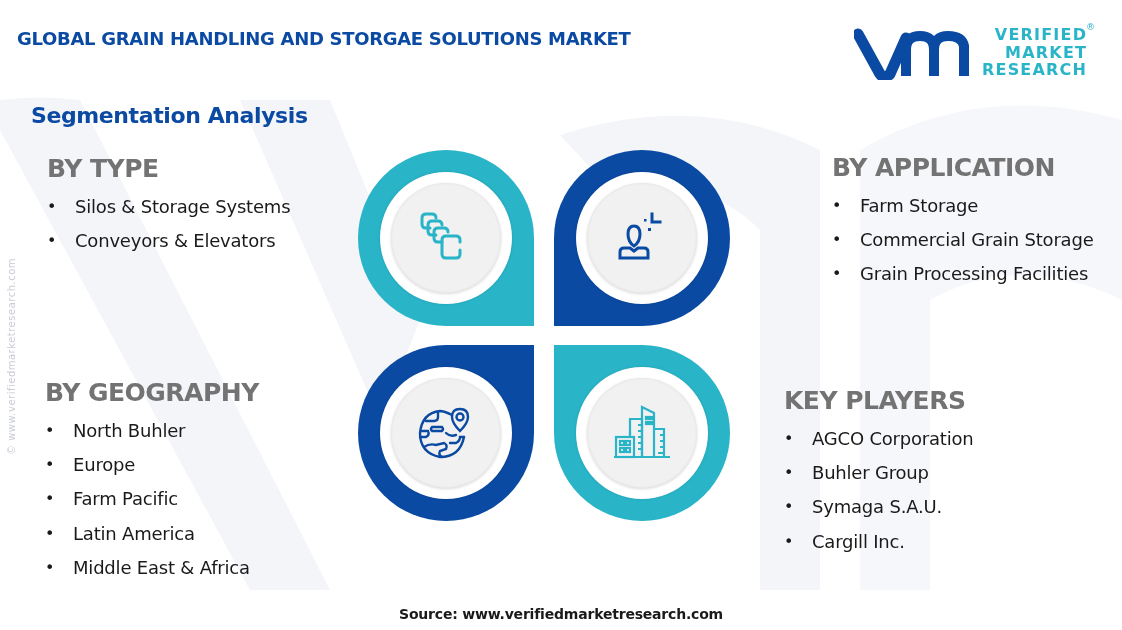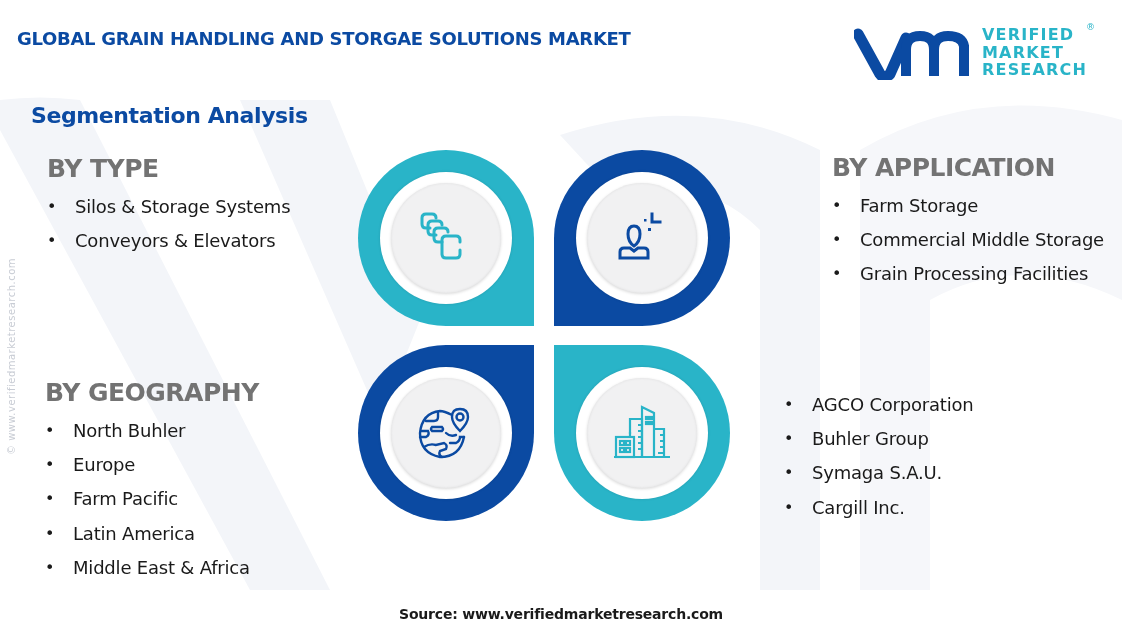--- a/index.html
+++ b/index.html
@@ -1,21 +1,21 @@
 <!DOCTYPE html>
 <html><head>
 <meta charset="utf-8">
 <style>
   html, body { margin:0; padding:0; }
   body { width:1122px; height:630px; position:relative; overflow:hidden; background:#ffffff; font-family:"DejaVu Sans", sans-serif; }
   .bg-watermark { position:absolute; left:0; top:0; width:1122px; height:630px; z-index:0; }
   .title { position:absolute; left:17px; top:22px; margin:0; font-family:"DejaVu Sans", sans-serif; font-weight:bold; font-size:18px; line-height:34px; color:#0b4aa2; letter-spacing:-0.3px; z-index:2; width:830px; }
   .subtitle { position:absolute; left:31px; top:103px; margin:0; font-weight:bold; font-size:22px; color:#0b4aa2; letter-spacing:-0.4px; z-index:2; }
   .logo { position:absolute; left:854px; top:22px; width:240px; height:62px; z-index:2; }
-  .logo-text { position:absolute; left:128px; top:4px; font-family:"DejaVu Sans", sans-serif; font-weight:bold; color:#29b4c8; font-size:16px; line-height:17.5px; letter-spacing:1.2px; }
+  .logo-text { position:absolute; left:128px; top:4px; font-family:"DejaVu Sans", sans-serif; font-weight:bold; color:#29b4c8; font-size:16px; line-height:17.5px; letter-spacing:1.2px;text-align:right; }
   .logo-reg { position:absolute; left:232px; top:0px; font-size:9px; color:#29b4c8; }
   .seg { position:absolute; z-index:2; }
   .seg h3 { margin:0 0 8px 0; font-weight:bold; font-size:25px; color:#737373; letter-spacing:-0.5px; line-height:26px; }
   .seg ul { list-style:none; margin:0; padding:0; }
   .seg li { font-size:18px; color:#1a1a1a; line-height:34.2px; height:34.2px; position:relative; padding-left:28px; white-space:nowrap; letter-spacing:-0.2px; }
   .seg li .dot { position:absolute; left:0; top:0; font-size:16px; }
   .side-wm { position:absolute; left:6px; top:455px; transform:rotate(-90deg); transform-origin:0 0; font-size:10px; color:#c8ccd4; letter-spacing:0.5px; white-space:nowrap; z-index:1; }
   .drop { position:absolute; width:176px; height:176px; z-index:2; }
   .drop .ring { position:absolute; inset:0; }
   .drop .inner { position:absolute; left:22px; top:22px; width:132px; height:132px; border-radius:50%; background:#ffffff; box-shadow:0 0 3px rgba(0,0,0,0.12); }
@@ -68,26 +68,27 @@
     <li><span class="dot">•</span><span>Farm Pacific</span></li>
     <li><span class="dot">•</span><span>Latin America</span></li>
     <li><span class="dot">•</span><span>Middle East &amp; Africa</span></li>
   </ul>
 </div>
 
 <div class="seg" style="left:784px; top:155px;margin-left:48px;">
   <h3>BY APPLICATION</h3>
   <ul>
     <li><span class="dot">•</span><span>Farm Storage</span></li>
-    <li><span class="dot">•</span><span>Commercial Middle Storage</span></li>
+    <li><span class="dot">•</span><span>Commercial Grain Storage</span></li>
     <li><span class="dot">•</span><span>Grain Processing Facilities</span></li>
   </ul>
 </div>
 
 <div class="seg" style="left:784px; top:388px;">
+  <h3>KEY PLAYERS</h3>
   <ul>
     <li><span class="dot">•</span><span>AGCO Corporation</span></li>
     <li><span class="dot">•</span><span>Buhler Group</span></li>
     <li><span class="dot">•</span><span>Symaga S.A.U.</span></li>
     <li><span class="dot">•</span><span>Cargill Inc.</span></li>
   </ul>
 </div>
 
 <div class="drop" style="left:358px; top:150px;">
   <div class="ring" style="background:#29b4c8; border-radius:88px 88px 0 88px;"></div>

